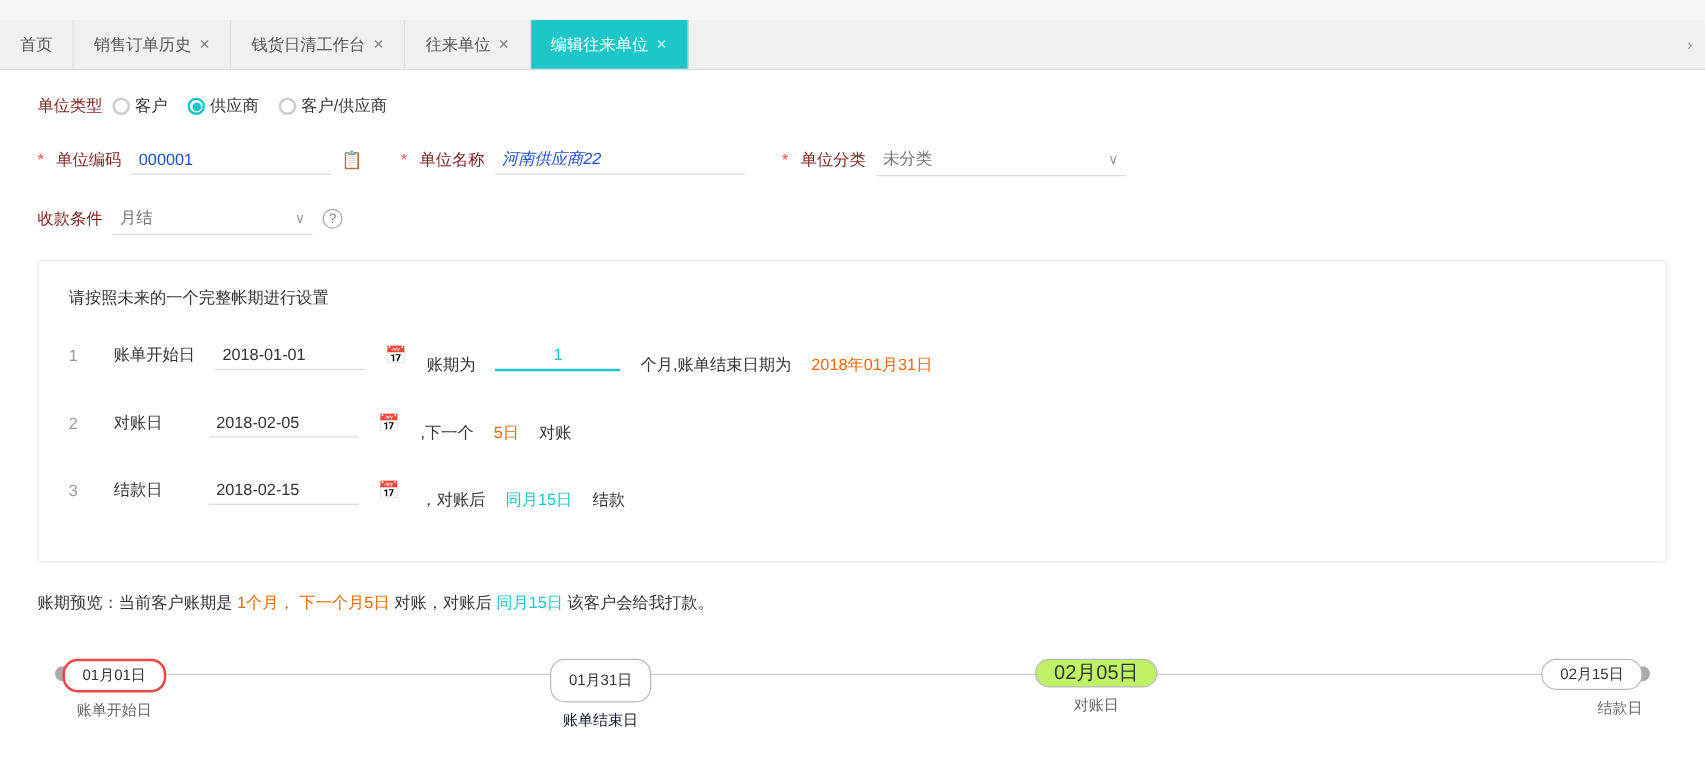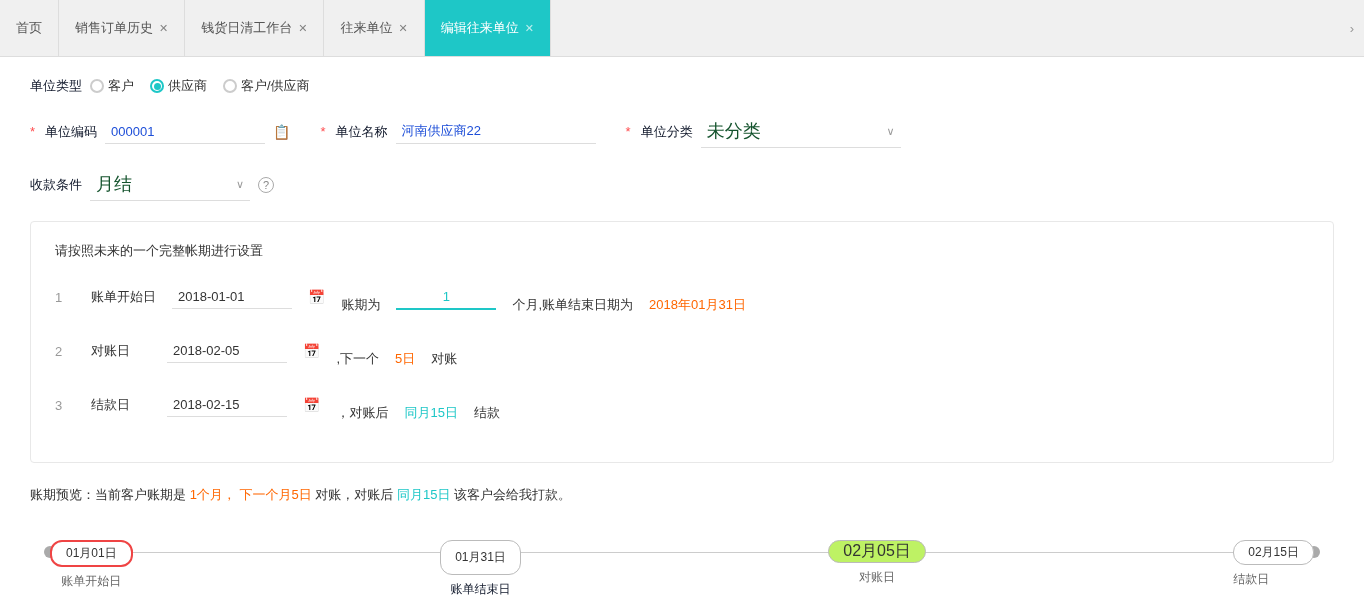--- a/index.html
+++ b/index.html
@@ -4,21 +4,22 @@
   <style>
     * { box-sizing: border-box; margin: 0; padding: 0; }
     body { font-family: 'Microsoft YaHei', Arial, sans-serif; font-size: 13px; color: #333; background: #f5f5f5; }
 
     
     .tab-bar {
       display: flex;
       align-items: stretch;
       background: #f0f0f0;
       border-bottom: 1px solid #ddd;
-      height: 57px;
+      height: 40px;
+      margin-top: 16px;
     }
     .tab {
       display: flex;
       align-items: center;
       padding: 0 16px;
       cursor: pointer;
       font-size: 13px;
       color: #555;
       border-right: 1px solid #ddd;
       gap: 6px;
@@ -56,38 +57,38 @@
       align-items: center;
       margin-bottom: 20px;
       gap: 30px;
     }
     .form-group {
       display: flex;
       align-items: center;
       gap: 8px;
     }
     .form-label {
-      color: #0f172a;
+      color: #7f1d1d;
       white-space: nowrap;
       font-size: 13px;
     }
     .required-star {
       color: #ff4d4f;
       margin-right: 2px;
     }
     .form-input {
       border: none;
       border-bottom: 1px solid #ddd;
       outline: none;
       padding: 4px 6px;
       font-size: 13px;
       color: #1d4ed8;
       width: 160px;
     }
-    .form-input-wide { width: 200px; }
+    .form-input-wide { width: 200px; font-style: italic; }
 
     
     .radio-group {
       display: flex;
       align-items: flex-start;
       gap: 16px;
     }
     .radio-item {
       display: flex;
       align-items: center;
@@ -117,23 +118,23 @@
     
     .dropdown-wrap {
       display: flex;
       align-items: center;
       gap: 4px;
       border-bottom: 1px solid #ddd;
       padding: 4px 6px;
       width: 160px;
     }
     .dropdown-value {
-      color: #14532d;
+      color: #737373;
       flex: 1;
-      font-size: 18px;
+      font-size: 13px;
     }
     .dropdown-arrow {
       color: #999;
       font-size: 11px;
     }
 
     .dropdown-wrap-wide {
       width: 200px;
     }
 
@@ -373,20 +374,20 @@
       <div style="display:flex; flex-direction:column; align-items:center; gap:6px;">
         <div style="border:1px solid #bbb; border-radius:12px; padding:8px 14px; font-size:12px; background:#fff; color:#333;">01月31日</div>
         <div style="font-size:12px; color:#0f172a;text-align:right;">账单结束日</div>
       </div>
 
       <div style="display:flex; flex-direction:column; align-items:center; gap:6px;">
         <div style="border:1px solid #bbb; border-radius:12px; padding:0 14px; font-size:16px; background:#bef264; color:#333;">02月05日</div>
         <div style="font-size:12px; color:#666;">对账日</div>
       </div>
 
-      <div style="display:flex; flex-direction:column; align-items:flex-start; gap:6px;">
+      <div style="display:flex; flex-direction:column; align-items:flex-end; gap:6px;">
         <div style="border:1px solid #bbb; border-radius:12px; padding:3px 14px; font-size:12px; background:#fff; color:#333;">02月15日</div>
         <div style="font-size:12px; color:#666;">结款日</div>
       </div>
     </div>
   </div>
 
 </div>
 
 </body></html>

